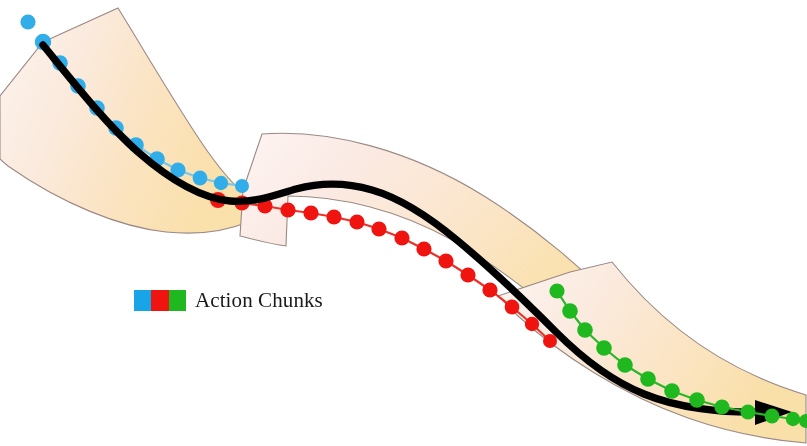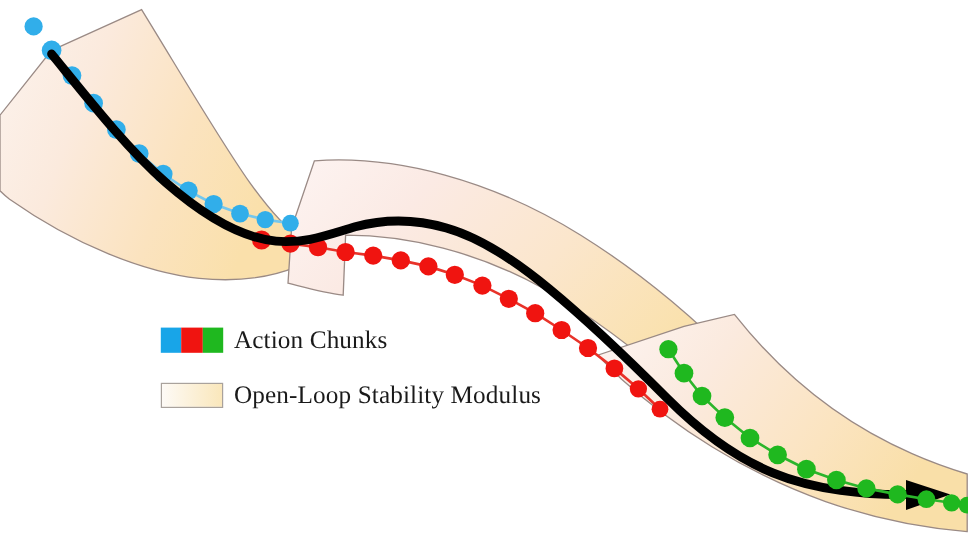--- a/index.html
+++ b/index.html
@@ -9,24 +9,24 @@
     background:#ffffff;
     font-family:"Liberation Serif", serif;
     overflow:hidden;
     position:relative;
   }
   #stage{position:absolute;left:0;top:0;width:807px;height:446px;}
   svg#figure{position:absolute;left:0;top:0;width:807px;height:446px;display:block;}
   
   #legend{
     position:absolute;
-    left:134px;top:271px;
+    left:134px;top:288px;
     width:360px;
-    display:flex;flex-direction:column;
-    gap:22px;
+    display:flex;flex-direction:row;
+    gap:6px;
     z-index:5;
   }
   .legend-row{
     display:flex;align-items:center;height:24px;
   }
   .swatch{
     width:52px;height:21px;
     flex:0 0 52px;
     margin-right:9px;
     box-sizing:border-box;
@@ -195,20 +195,16 @@
     <div class="legend-row">
       <div class="swatch swatch-chunks">
         <span style="background:#18A5E8;"></span>
         <span style="background:#F01410;"></span>
         <span style="background:#1FB81F;"></span>
       </div>
       <div class="legend-label">Action Chunks</div>
     </div>
 
 
-    <div class="legend-row">
-      <div class="swatch swatch-band" style="background:linear-gradient(to right,#fdfaf6,#fae7bb);"></div>
-      <div class="legend-label">Open-Loop Stability Modulus</div>
-    </div>
 
   </div>
 
 </div>
 
 </body></html>

